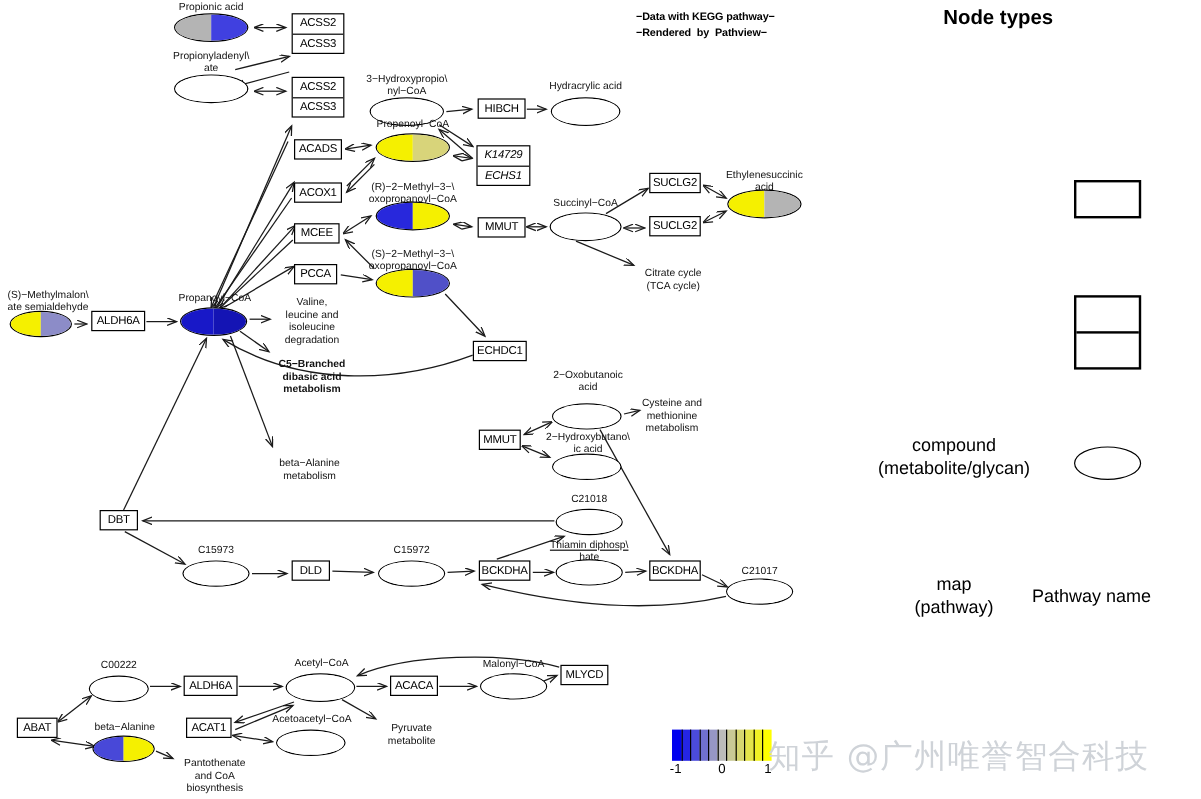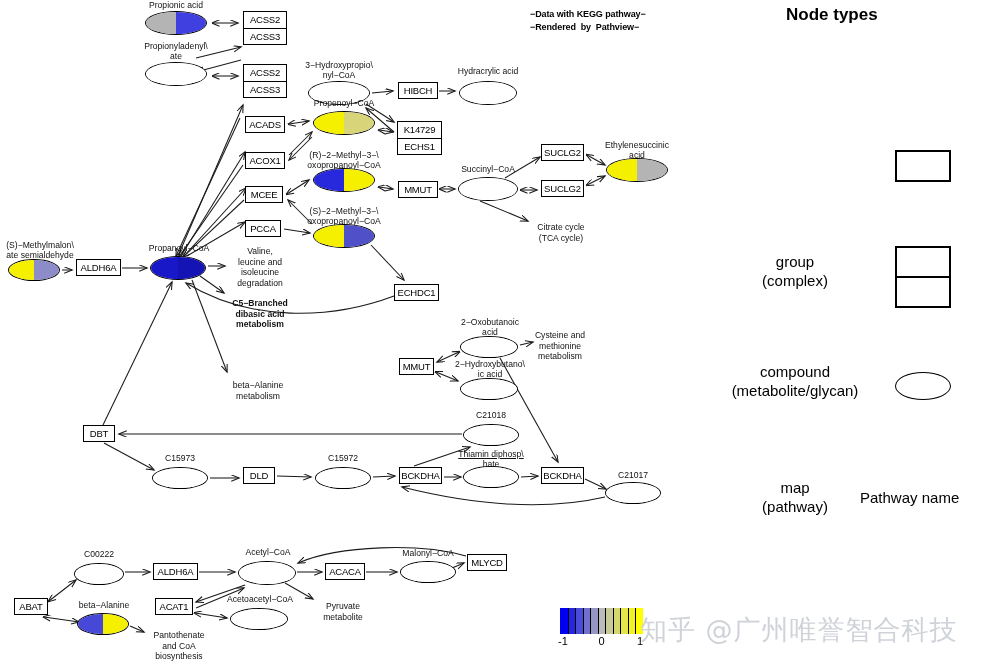--- a/index.html
+++ b/index.html
@@ -255,21 +255,21 @@
           <div class="half r" style="background: rgb(140, 140, 200);"></div>
         </div>
       </div>
       <div class="lbl" style="left: 140px; top: 243px; width: 78px;">Propanoyl−CoA</div>
       <div class="cpd" style="left: 150px; top: 256px; width: 56px; height: 24px;">
         <div class="cpd-clip">
           <div class="half l" style="background: rgb(24, 24, 200);"></div>
           <div class="half r" style="background: rgb(20, 20, 180);"></div>
         </div>
       </div>
-      <div class="lbl" style="left: 455px; top: 317px; width: 70px;">2−Oxobutanoic
+      <div class="lbl" style="left: 455px; top: 307px; width: 70px;">2−Oxobutanoic
 acid</div>
       <div class="cpd" style="left: 460px; top: 336px; width: 58px; height: 22px;">
         <div class="cpd-clip">
           <div class="half l" style="background: rgb(255, 255, 255);"></div>
           <div class="half r" style="background: rgb(255, 255, 255);"></div>
         </div>
       </div>
       <div class="lbl" style="left: 450px; top: 359px; width: 80px;">2−Hydroxybutano\
 ic acid</div>
       <div class="cpd" style="left: 460px; top: 378px; width: 58px; height: 22px;">
@@ -374,21 +374,21 @@
     </div>
   <div id="layer-groups">
       <div class="group" style="left: 243px; top: 11px; width: 44px; height: 34px;">
         <div class="gslot">ACSS2</div>
         <div class="gslot">ACSS3</div>
       </div>
       <div class="group" style="left: 243px; top: 64px; width: 44px; height: 34px;">
         <div class="gslot">ACSS2</div>
         <div class="gslot">ACSS3</div>
       </div>
-      <div class="group" style="left: 397px; top: 121px; width: 45px; height: 34px;">
+      <div class="group" style="left: 397px; top: 121px; width: 45px; height: 34px; font-style: italic;">
         <div class="gslot">K14729</div>
         <div class="gslot">ECHS1</div>
       </div>
     </div>
   <div id="layer-maps">
       <div class="lbl map" style="left: 228px; top: 246px; width: 64px;">Valine,
 leucine and
 isoleucine
 degradation</div>
       <div class="lbl map" style="left: 228px; top: 298px; width: 64px; font-weight: bold;">C5−Branched
@@ -405,22 +405,20 @@
 metabolite</div>
       <div class="lbl map" style="left: 145px; top: 630px; width: 68px;">Pantothenate
 and CoA
 biosynthesis</div>
     </div>
 
   <div class="legend-title" style="left:786px;top:5px;">Node types</div>
 
   <div class="legend-gene" style="left:895px;top:150px;width:56px;height:32px;"></div>
 
-  <div class="legend-row-label" style="left:710px;top:252px;width:170px;">group
-(complex)</div>
   <div class="legend-group" style="left:895px;top:246px;width:56px;height:62px;">
     <div class="gs"></div>
     <div class="gs"></div>
   </div>
 
   <div class="legend-row-label" style="left:700px;top:362px;width:190px;">compound
 (metabolite/glycan)</div>
   <div class="legend-cpd" style="left:895px;top:372px;width:56px;height:28px;"></div>
 
   <div class="legend-row-label" style="left:710px;top:478px;width:170px;">map

